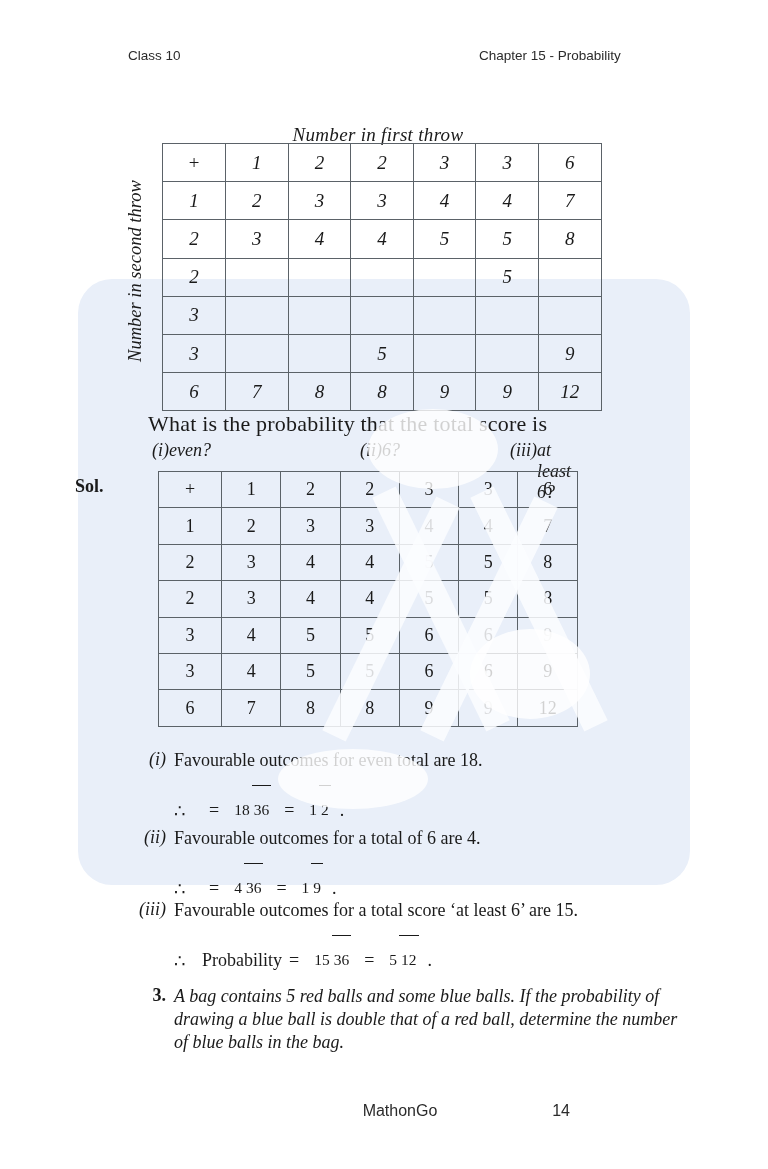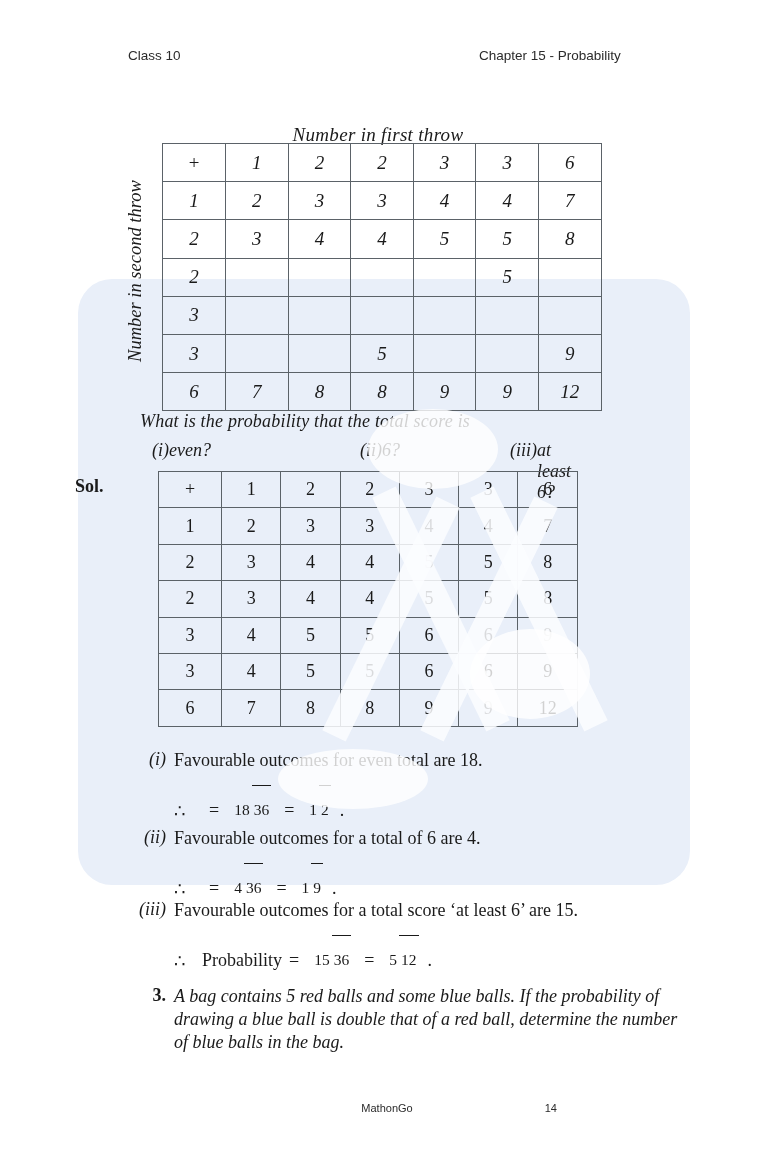--- a/index.html
+++ b/index.html
@@ -69,25 +69,25 @@
     color: #2b2b2b;
     z-index: 3;
   }
   .hdr-left  { position: absolute; left: 128px; top: 0; }
   .hdr-right { position: absolute; left: 479px; top: 0; }
 
   
   .page-footer {
     position: absolute;
     bottom: 45px;
-    left: 3px;
+    left: 16px;
     width: 680px;
     height: 22px;
     font-family: "Liberation Sans", sans-serif;
-    font-size: 11px;
+    font-size: 16px;
     color: #2b2b2b;
     z-index: 3;
   }
   .ftr-brand { position: absolute; left: 0; width: 768px; text-align: center; }
   .ftr-page  { position: absolute; right: 126px; }
 
   
   .grid-caption {
     position: absolute;
     left: 162px;
@@ -152,25 +152,24 @@
     font-size: 18px;
     padding: 0;
     background: transparent;
   }
   table.sgrid td:first-child { width: 62px; }
   table.sgrid td { width: 58.3px; }
 
   
   .q-prompt {
     position: absolute;
-    left: 140px;
+    left: 148px;
     top: 411px;
     width: 540px;
-    font-style: italic;
-    font-size: 18px;
+    font-size: 22px;
     letter-spacing: .2px;
   }
   .q-options {
     position: absolute;
     left: 152px;
     top: 440px;
     width: 530px;
     font-style: italic;
     font-size: 18px;
     height: 24px;

